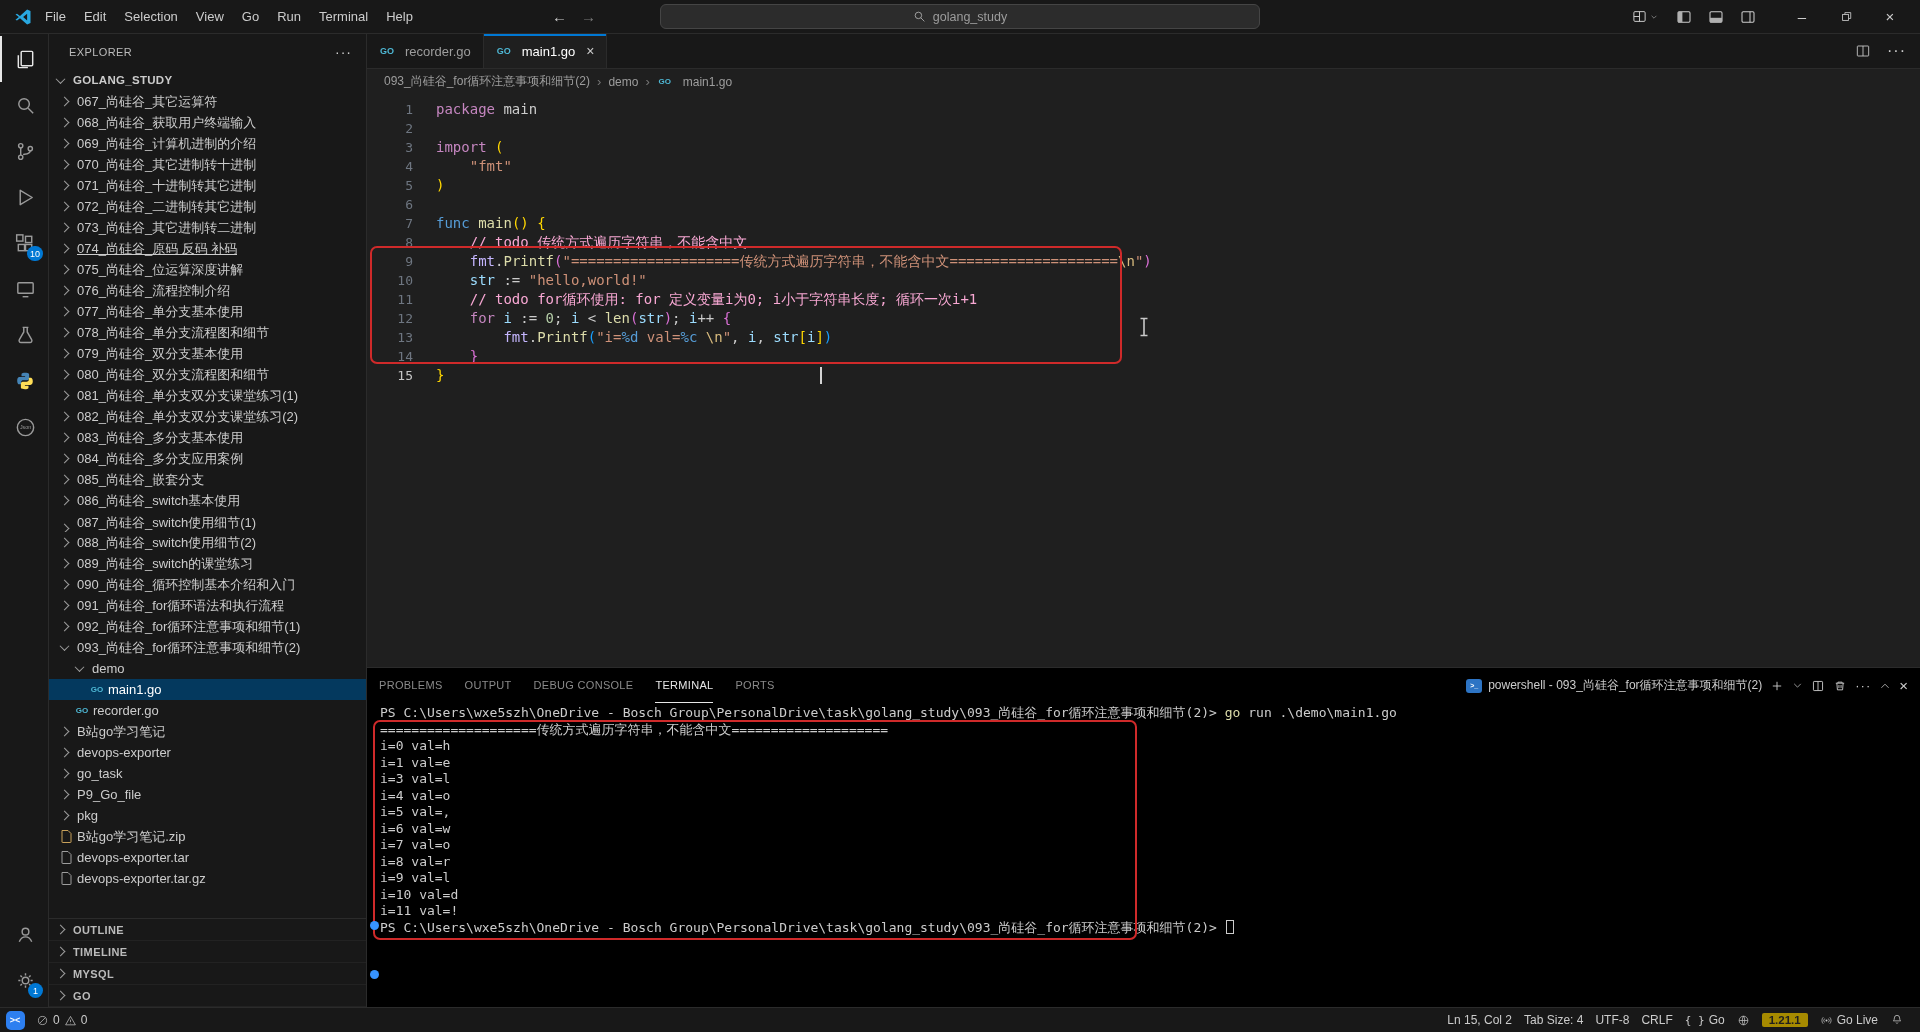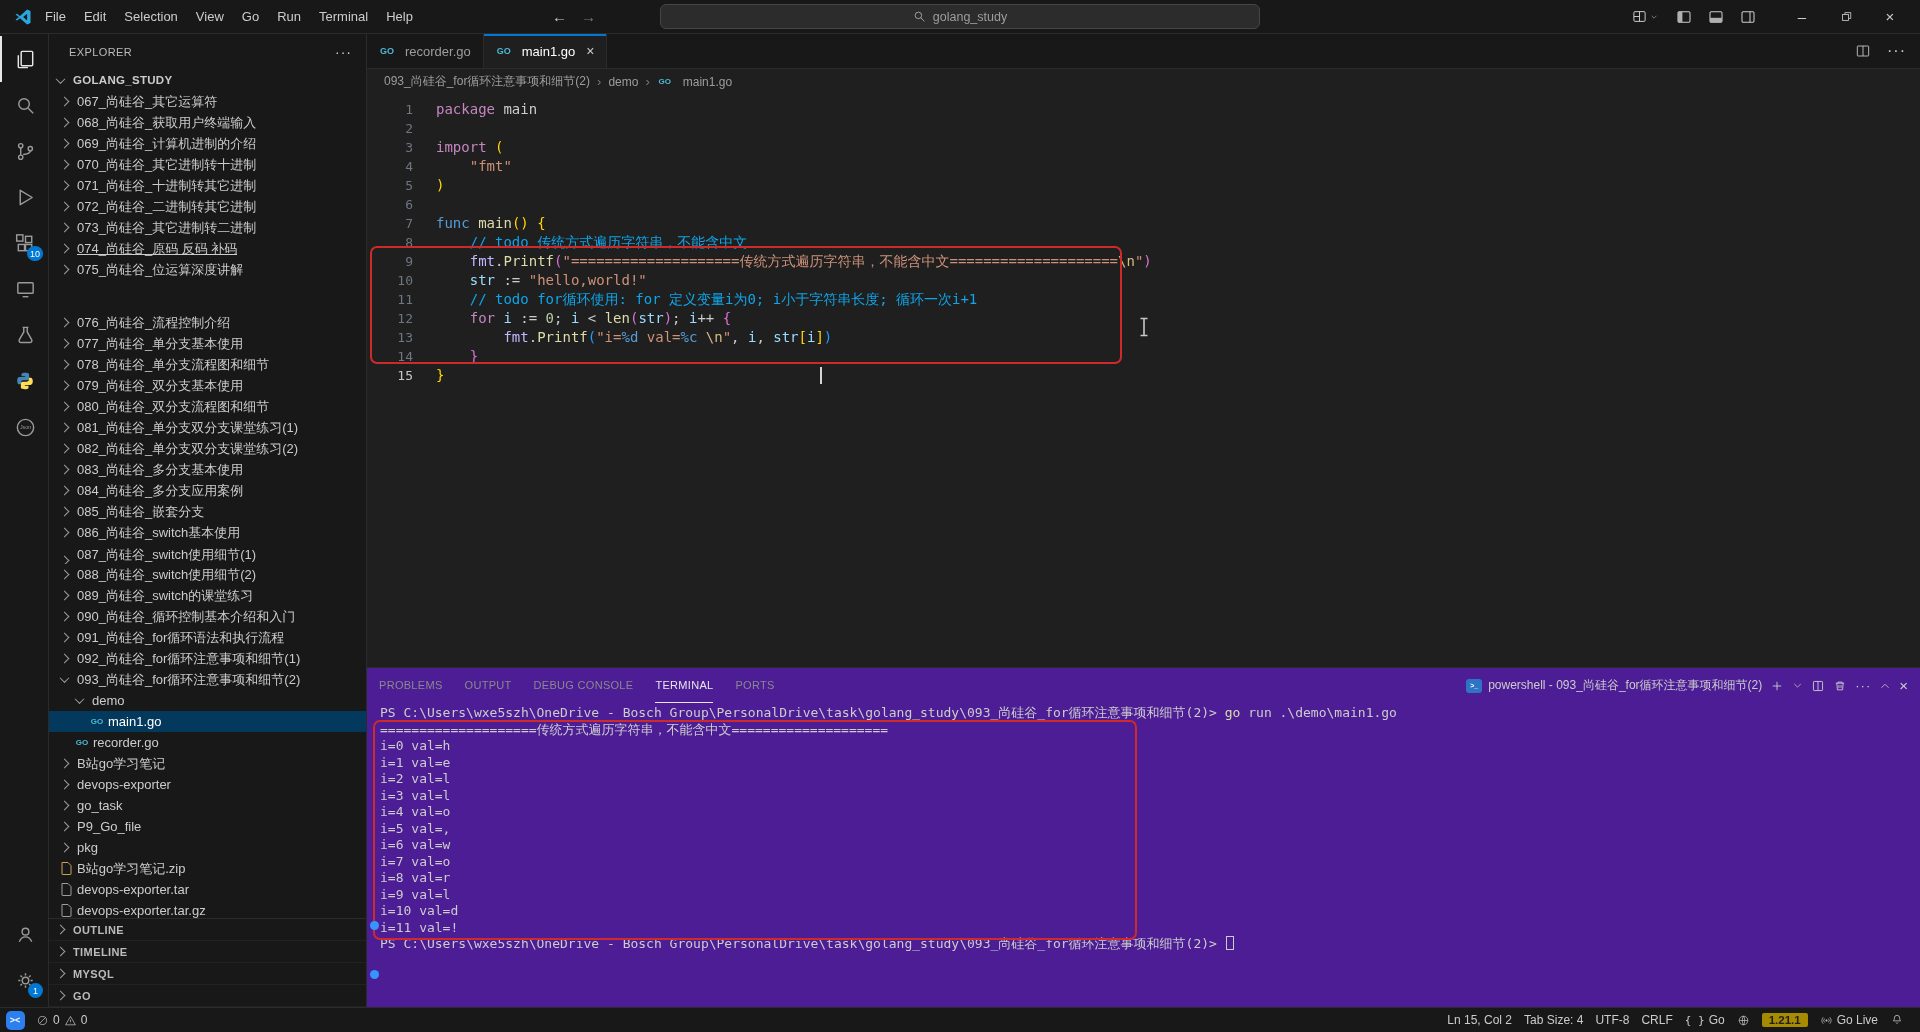--- a/index.html
+++ b/index.html
@@ -83,24 +83,24 @@
   
   .code-area { height:573px; background:#1f1f1f; position:relative;
                font-family:"DejaVu Sans Mono", monospace; font-size:14px; padding-top:6px; }
   .code-row { display:flex; height:19px; line-height:19px; }
   .ln { width:46px; text-align:right; color:#6e7681; flex-shrink:0; margin-right:23px;
         font-size:13px; }
   .code-row.cur .ln { color:#c6c6c6; }
   .code-text { white-space:pre; }
   .pl{color:#cccccc}.kw{color:#c586c0}.kwb{color:#569cd6}.fn{color:#dcdcaa}.ns{color:#c4b5fd}
   .vr{color:#9cdcfe}.st{color:#ce9178}.nm{color:#b5cea8}.esc{color:#d7ba7d}.fs{color:#569cd6}
-  .cm{color:#0ea5e9}.b1{color:#ffd700}.b2{color:#da70d6}.b3{color:#179fff}
-
-  
-  .panel { height:340px; background:#4c1d95; border-top:1px solid #2b2b2b;
+  .cm{color:#f9a8d4}.b1{color:#ffd700}.b2{color:#da70d6}.b3{color:#179fff}
+
+  
+  .panel { height:340px; background:#000000; border-top:1px solid #2b2b2b;
            display:flex; flex-direction:column; }
   .panel-head { height:35px; display:flex; align-items:center; padding:0 12px; }
   .panel-tabs { display:flex; gap:22px; height:100%; align-items:center; }
   .panel-tab { font-size:11px; letter-spacing:.3px; color:#8a8a8a; height:100%;
                display:flex; align-items:center; border-bottom:1px solid transparent; }
   .panel-tab.active { color:#e7e7e7; border-bottom-color:#e7e7e7; }
   .panel-right { margin-left:auto; display:flex; align-items:center; gap:8px; }
   .ps-chip { display:flex; align-items:center; gap:6px; font-size:12px; color:#cccccc; }
   .ps-icon { width:16px; height:14px; background:#2d74c4; border-radius:3px; color:#fff;
              font-size:7px; font-weight:bold; display:flex; align-items:center; justify-content:center; }
@@ -313,21 +313,21 @@
           <span class="tree-label">073_尚硅谷_其它进制转二进制</span>
         </div>
         <div class="tree-item" style="padding-left: 10px; text-decoration: underline;">
           <span class="chev r"></span>
           <span class="tree-label">074_尚硅谷_原码 反码 补码</span>
         </div>
         <div class="tree-item" style="padding-left: 10px;">
           <span class="chev r"></span>
           <span class="tree-label">075_尚硅谷_位运算深度讲解</span>
         </div>
-        <div class="tree-item" style="padding-left: 10px; margin-top: 32px;">
+        <div class="tree-item" style="padding-left: 10px;">
           <span class="chev r"></span>
           <span class="tree-label">076_尚硅谷_流程控制介绍</span>
         </div>
         <div class="tree-item" style="padding-left: 10px;">
           <span class="chev r"></span>
           <span class="tree-label">077_尚硅谷_单分支基本使用</span>
         </div>
         <div class="tree-item" style="padding-left: 10px;">
           <span class="chev r"></span>
           <span class="tree-label">078_尚硅谷_单分支流程图和细节</span>
@@ -588,21 +588,20 @@
               <path d="M4 13l6-6 6 6"></path>
             </svg>
           <span style="font-size:15px;">×</span>
         </div>
       </div>
       <div class="term-body">
           <div class="term-line"><span class="tk-pl">PS C:\Users\wxe5szh\OneDrive - Bosch Group\PersonalDrive\task\golang_study\093_尚硅谷_for循环注意事项和细节(2)&gt; </span><span class="tk-cmd">go</span><span class="tk-pl"> run .\demo\main1.go</span></div>
           <div class="term-line"><span class="tk-pl">====================传统方式遍历字符串，不能含中文====================</span></div>
           <div class="term-line"><span class="tk-pl">i=0 val=h</span></div>
           <div class="term-line"><span class="tk-pl">i=1 val=e</span></div>
-          <div class="term-line"><span class="tk-pl">i=2 val=l</span></div>
           <div class="term-line"><span class="tk-pl">i=3 val=l</span></div>
           <div class="term-line"><span class="tk-pl">i=4 val=o</span></div>
           <div class="term-line"><span class="tk-pl">i=5 val=,</span></div>
           <div class="term-line"><span class="tk-pl">i=6 val=w</span></div>
           <div class="term-line"><span class="tk-pl">i=7 val=o</span></div>
           <div class="term-line"><span class="tk-pl">i=8 val=r</span></div>
           <div class="term-line"><span class="tk-pl">i=9 val=l</span></div>
           <div class="term-line"><span class="tk-pl">i=10 val=d</span></div>
           <div class="term-line"><span class="tk-pl">i=11 val=!</span></div>
           <div class="term-line"><span class="tk-pl">PS C:\Users\wxe5szh\OneDrive - Bosch Group\PersonalDrive\task\golang_study\093_尚硅谷_for循环注意事项和细节(2)&gt; </span><span class="term-cursor"></span></div>

